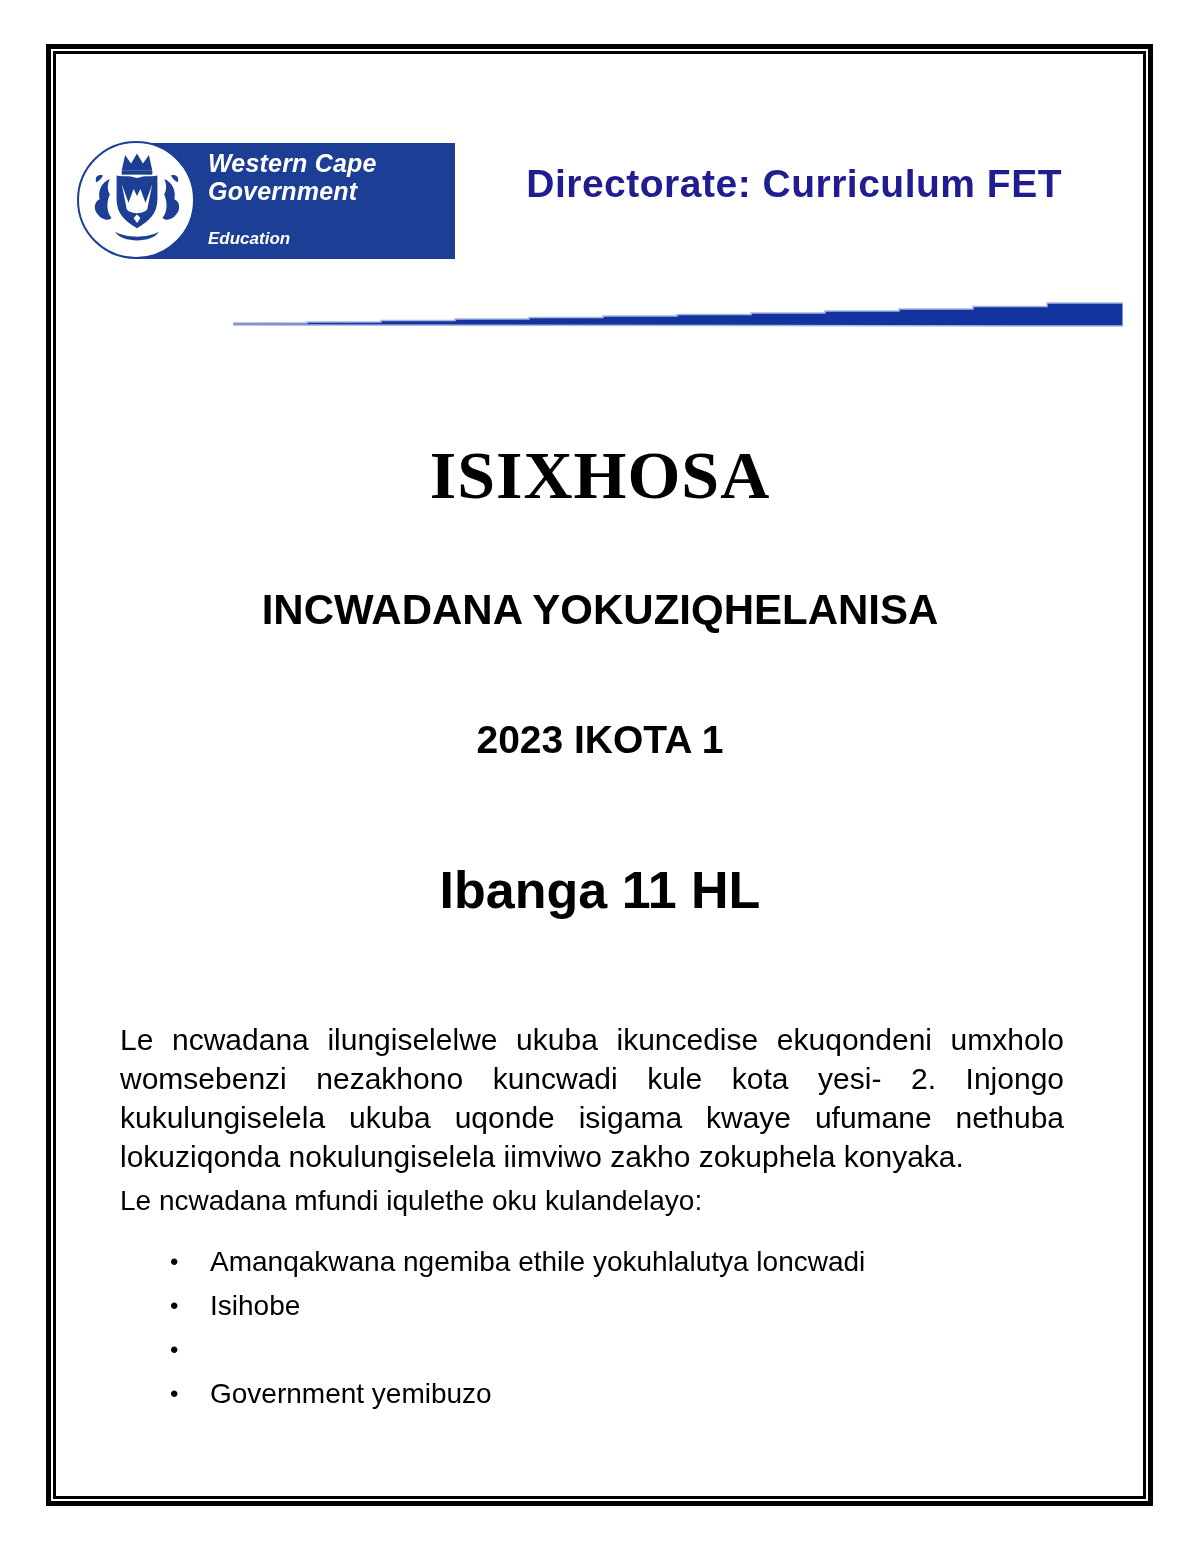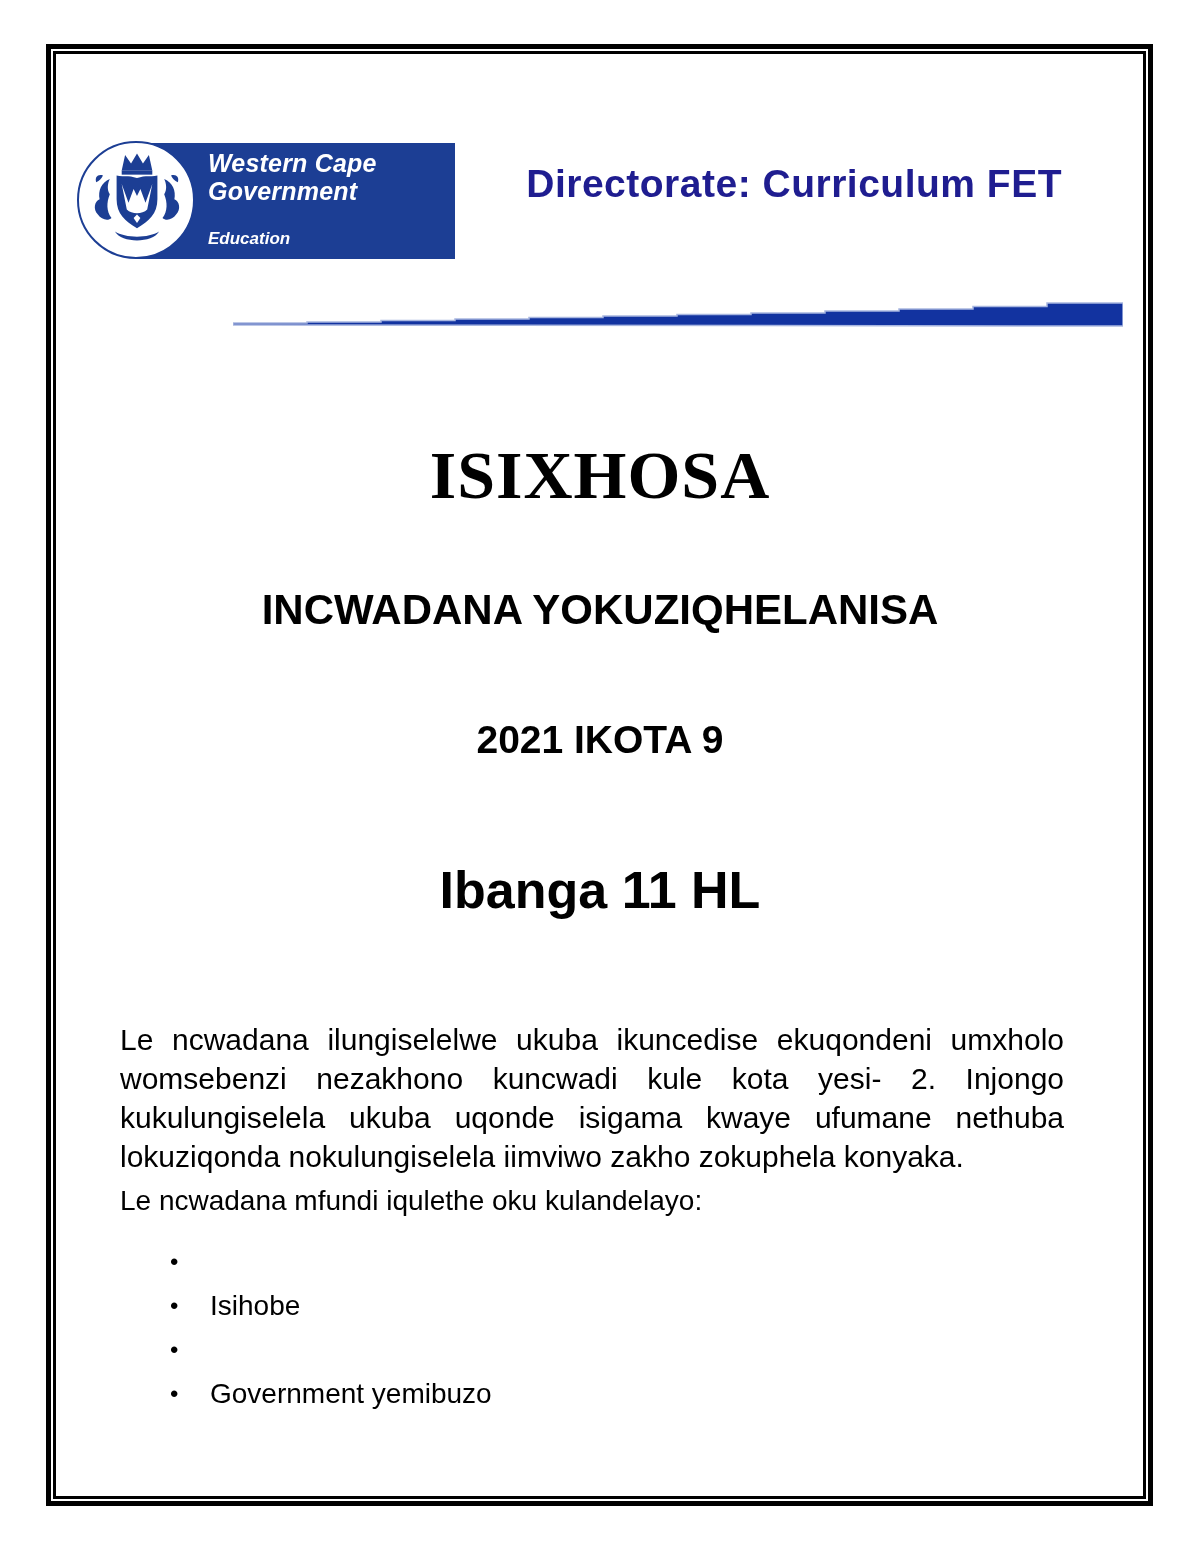--- a/index.html
+++ b/index.html
@@ -117,30 +117,31 @@
 </div>
 
 <div class="directorate">Directorate: Curriculum FET</div>
 
 <svg class="swoosh" viewBox="0 0 890 30" preserveAspectRatio="none">
   <polygon points="0,24 74,24 74,23 148,23 148,21.5 222,21.5 222,20 296,20 296,18.5 370,18.5 370,17 444,17 444,15.5 518,15.5 518,14 592,14 592,12 666,12 666,10 740,10 740,7.5 814,7.5 814,4 890,4 890,27 0,26" fill="#1233a0" stroke="#a8b6e0" stroke-width="1.5"></polygon>
 </svg>
 
 <div class="h-center subject">ISIXHOSA</div>
 <div class="h-center booklet">INCWADANA YOKUZIQHELANISA</div>
-<div class="h-center term">2021 IKOTA 9</div>
+<div class="h-center term">2023 IKOTA 1</div>
 <div class="h-center grade">Ibanga 11 HL</div>
 
 <p class="intro">Le ncwadana ilungiselelwe ukuba ikuncedise ekuqondeni umxholo womsebenzi nezakhono kuncwadi kule kota yesi- 2. Injongo kukulungiselela ukuba uqonde isigama kwaye ufumane nethuba lokuziqonda nokulungiselela iimviwo zakho zokuphela konyaka.</p>
 
 <p class="contents-lead">Le ncwadana mfundi iqulethe oku kulandelayo:</p>
 
 <ul class="contents-list">
   <li>
     <span class="bullet">•</span>
+    <span>Amanqakwana ngemiba ethile yokuhlalutya loncwadi</span>
   </li>
   <li>
     <span class="bullet">•</span>
     <span>Isihobe</span>
   </li>
   <li>
     <span class="bullet">•</span>
   </li>
   <li>
     <span class="bullet">•</span>

